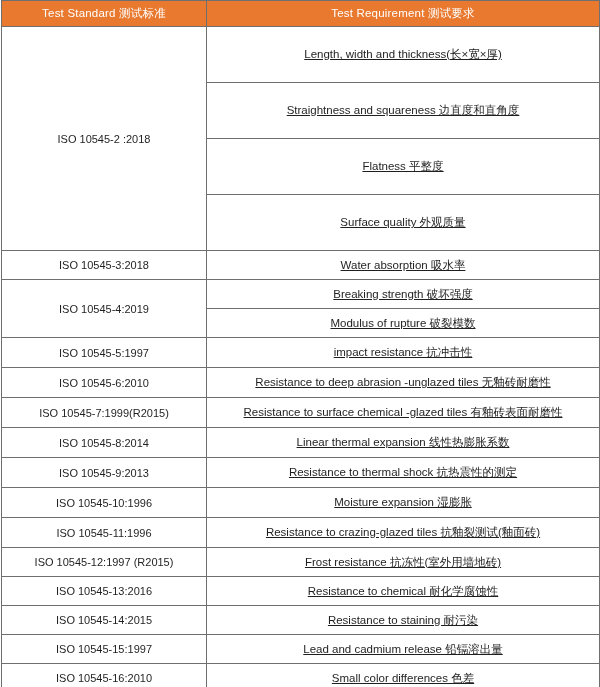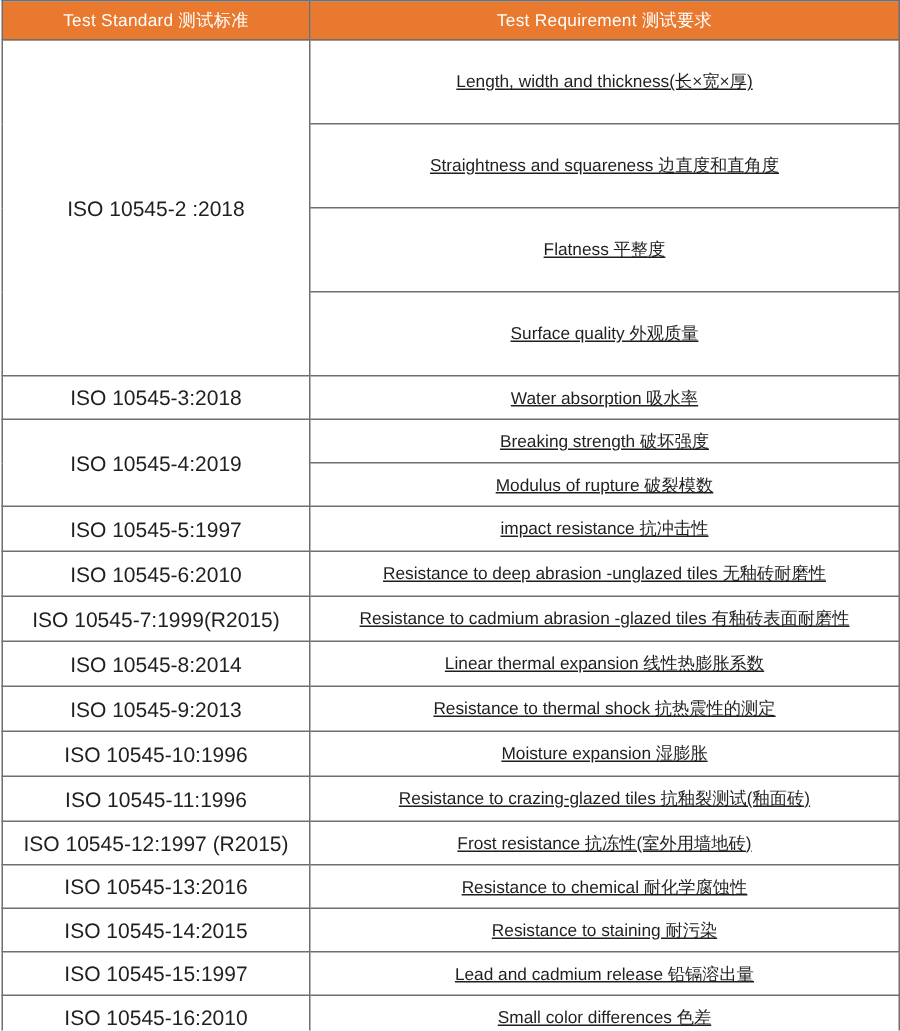--- a/index.html
+++ b/index.html
@@ -41,21 +41,21 @@
     font-weight: bold;
     font-size: 11.5px;
     height: 25px;
     letter-spacing: 0.2px;
     border-color: #c9611d;
   }
   col.col-std { width: 205px; }
   col.col-req { width: 393px; }
 
   td.std-cell {
-    font-size: 14px;
+    font-size: 11px;
     color: #1f1f1f;
   }
   td.req-cell {
     font-size: 11.5px;
     color: #1f1f1f;
     text-decoration: underline;
   }
   tr.tall td { height: 55px; }
   tr.mid  td { height: 29px; }
   tr.norm td { height: 28px; }
@@ -116,21 +116,21 @@
         <tr class="mid">
           <td class="std-cell">ISO 10545-5:1997</td>
           <td class="req-cell">impact resistance 抗冲击性</td>
         </tr>
         <tr class="mid">
           <td class="std-cell">ISO 10545-6:2010</td>
           <td class="req-cell">Resistance to deep abrasion -unglazed tiles 无釉砖耐磨性</td>
         </tr>
         <tr class="mid">
           <td class="std-cell">ISO 10545-7:1999(R2015)</td>
-          <td class="req-cell">Resistance to cadmium abrasion -glazed tiles 有釉砖表面耐磨性</td>
+          <td class="req-cell">Resistance to surface chemical -glazed tiles 有釉砖表面耐磨性</td>
         </tr>
         <tr class="mid">
           <td class="std-cell">ISO 10545-8:2014</td>
           <td class="req-cell">Linear thermal expansion 线性热膨胀系数</td>
         </tr>
         <tr class="mid">
           <td class="std-cell">ISO 10545-9:2013</td>
           <td class="req-cell">Resistance to thermal shock 抗热震性的测定</td>
         </tr>
         <tr class="mid">

